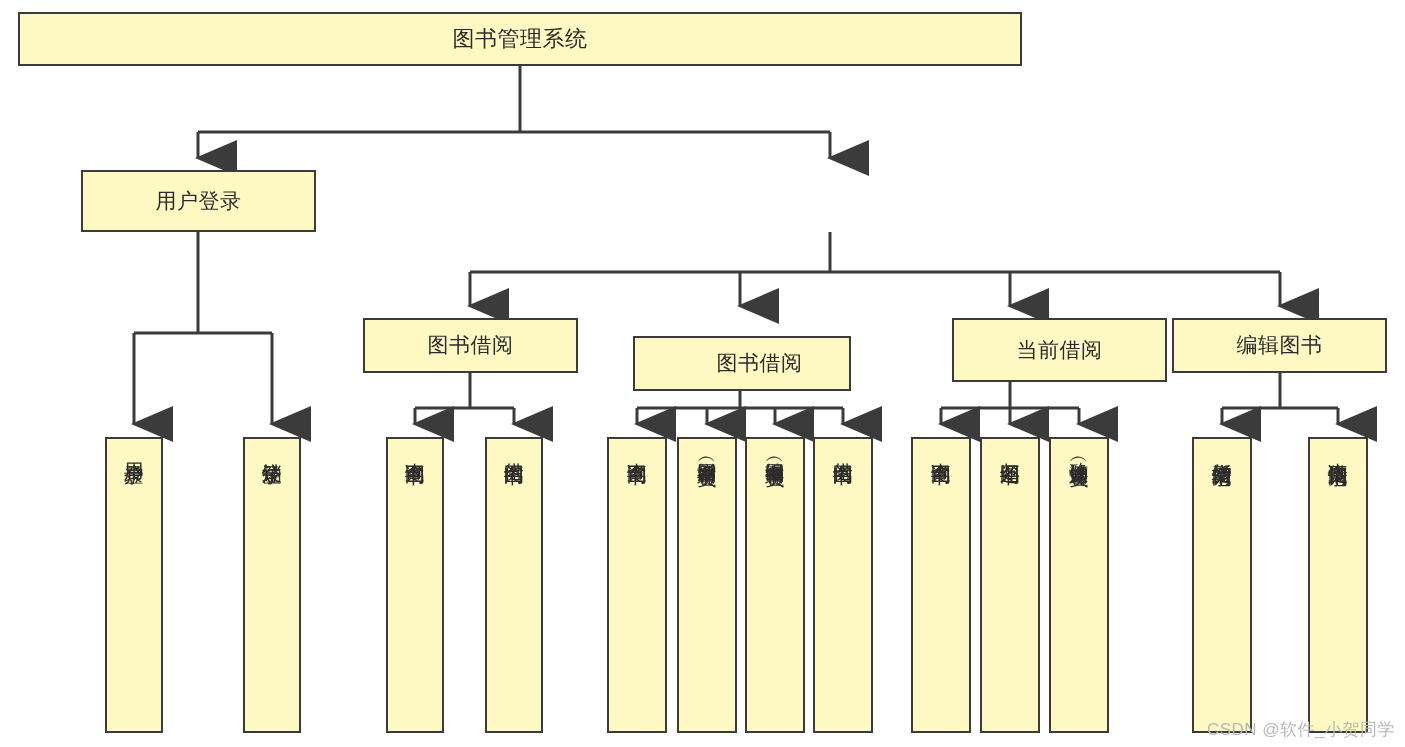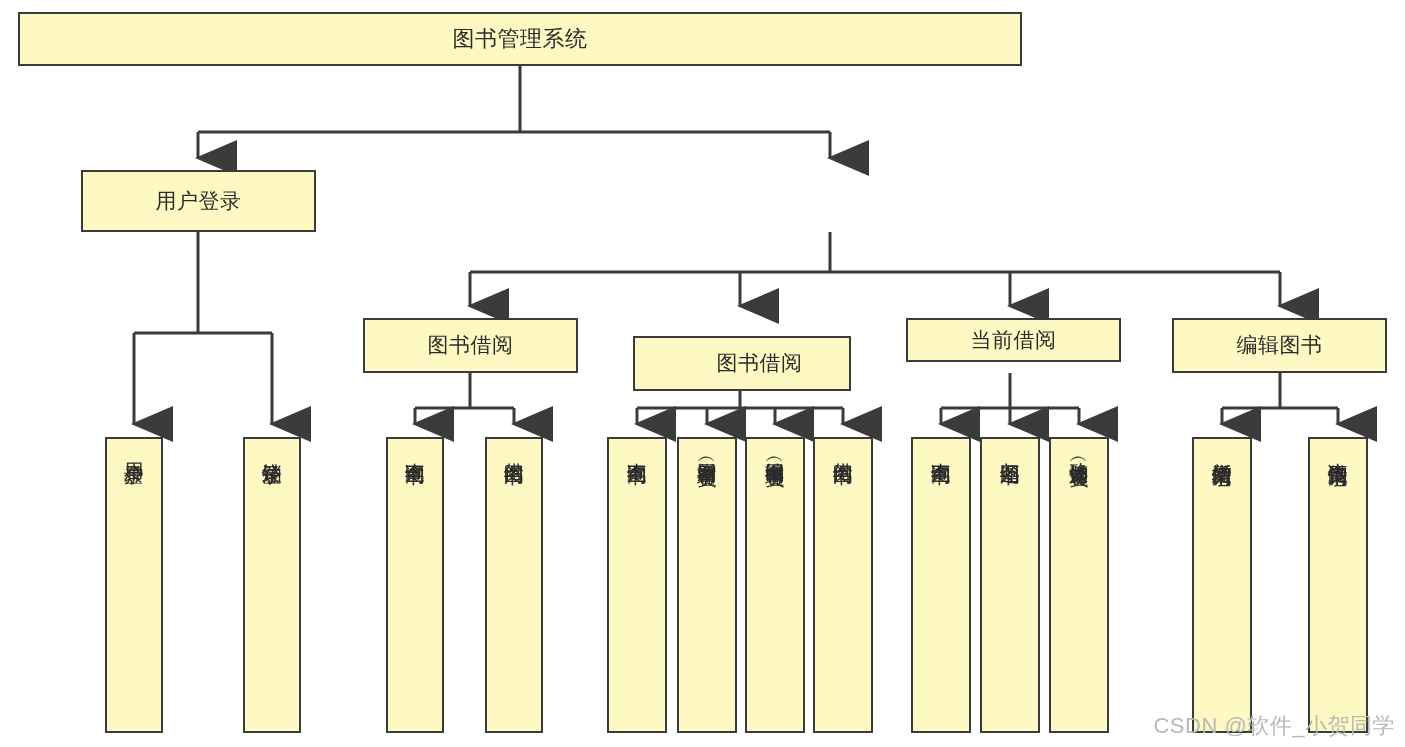--- a/index.html
+++ b/index.html
@@ -64,21 +64,21 @@
     letter-spacing: 1px;
     white-space: nowrap;
   }
   .node.vert.tall .label {
     font-size: 19px;
   }
   #watermark {
     position: absolute;
     right: 10px;
     bottom: 6px;
-    font-size: 22px;
+    font-size: 17px;
     color: #b8b8b8;
     white-space: nowrap;
     letter-spacing: 0.5px;
   }
 </style>
 </head>
 <body>
 
 <div id="diagram-root">
 
@@ -143,21 +143,21 @@
 
 
   <div class="node horiz" style="left:363px; top:318px; width:215px; height:55px;">
     <span class="label">图书借阅</span>
   </div>
 
   <div class="node horiz" style="left:633px; top:336px; width:218px; height:55px;padding-left:35px;">
     <span class="label">图书借阅</span>
   </div>
 
-  <div class="node horiz" style="left:906px; top:318px; width:215px; height:44px;">
+  <div class="node horiz" style="left:952px; top:318px; width:215px; height:64px;">
     <span class="label">当前借阅</span>
   </div>
 
   <div class="node horiz" style="left:1172px; top:318px; width:215px; height:55px;">
     <span class="label">编辑图书</span>
   </div>
 
   <div class="node vert" style="left:105px; top:437px; width:58px; height:296px;">
     <span class="label">用户登录</span>
   </div>

